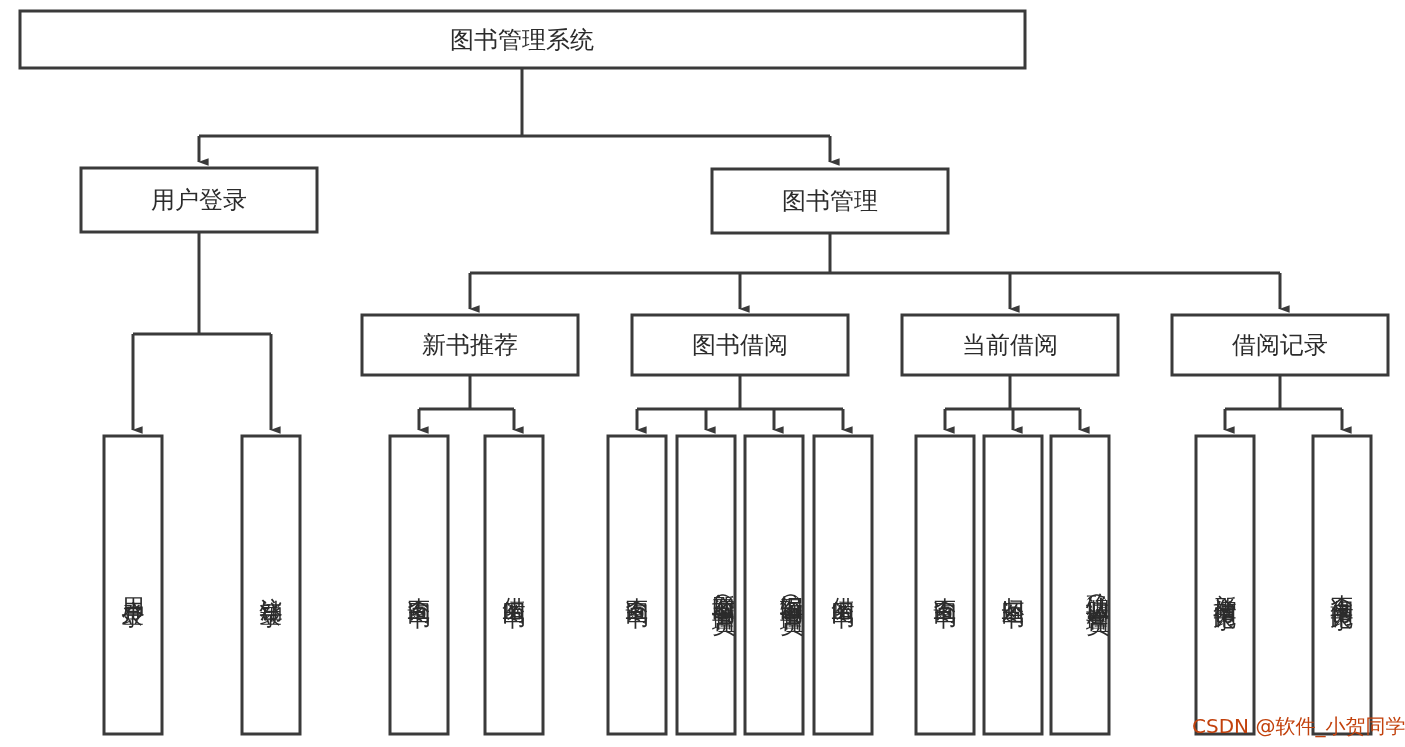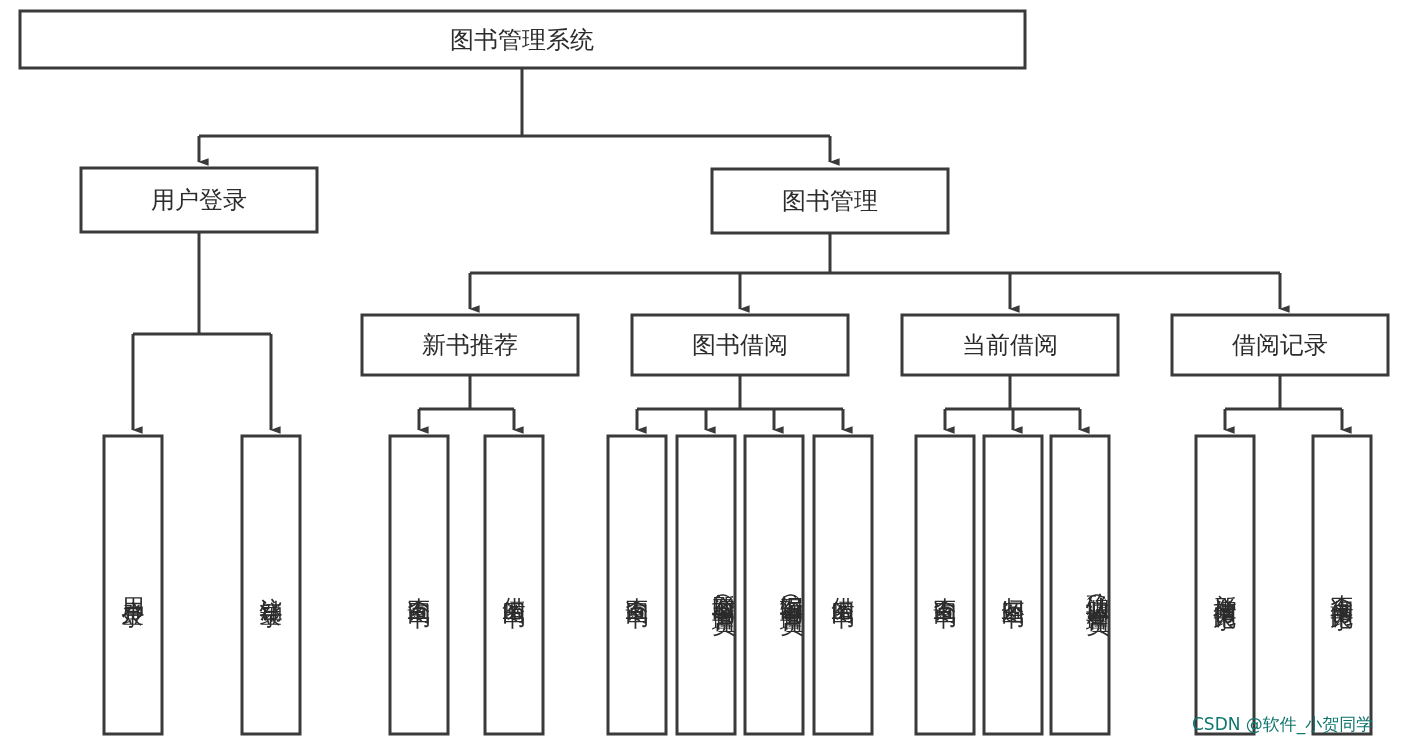--- a/index.html
+++ b/index.html
@@ -26,22 +26,22 @@
     letter-spacing:3px;
     white-space:nowrap;
     display:flex;
     align-items:center;
     justify-content:center;
     user-select:none;
   }
   .watermark{
     position:absolute;
     font-family:"DejaVu Sans","Liberation Sans",sans-serif;
-    font-size:17px;
-    color:#0f766e;
+    font-size:20px;
+    color:#c2410c;
     white-space:nowrap;
     left:1192px;top:713px;
   }
 </style>
 </head>
 <body>
 
 <div id="stage">
 
   <svg id="diagram" viewBox="0 0 1405 747">

